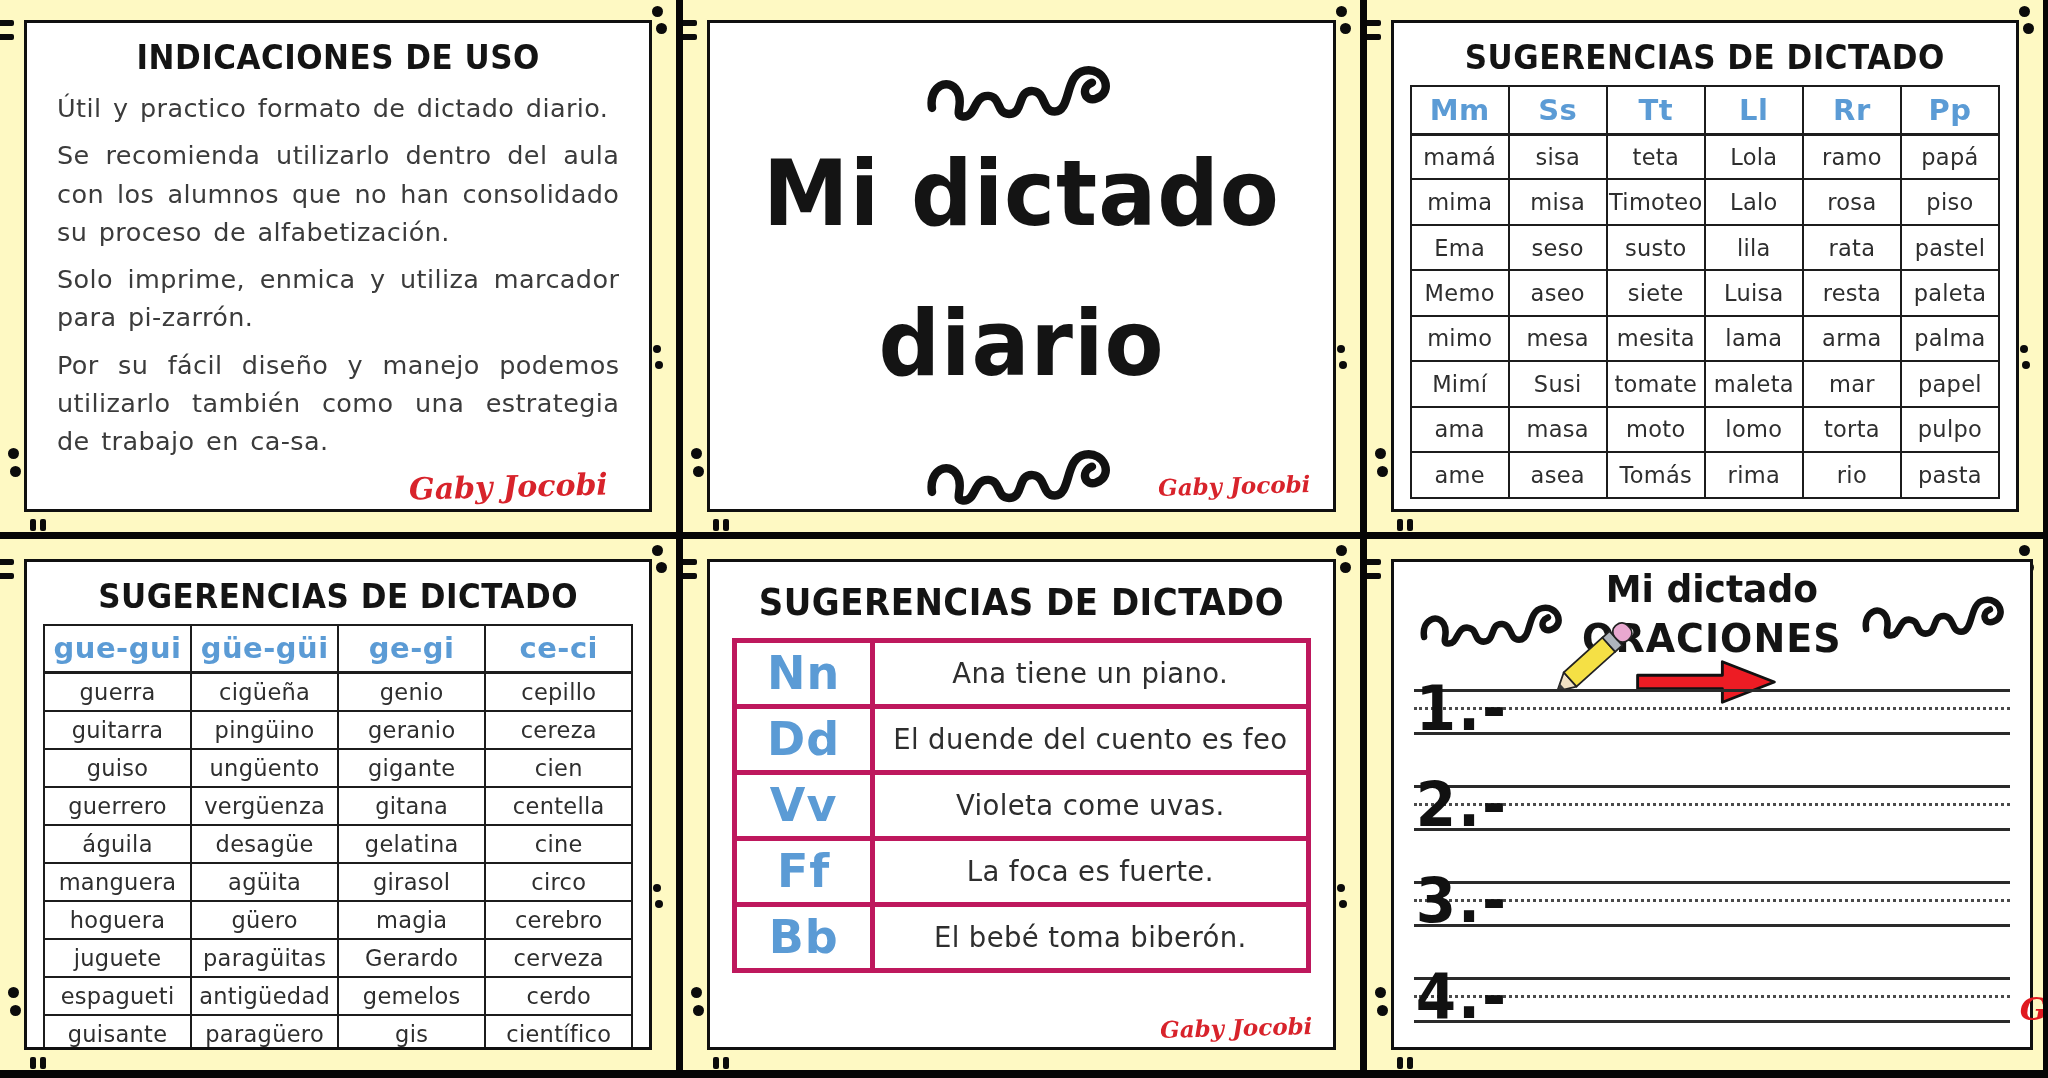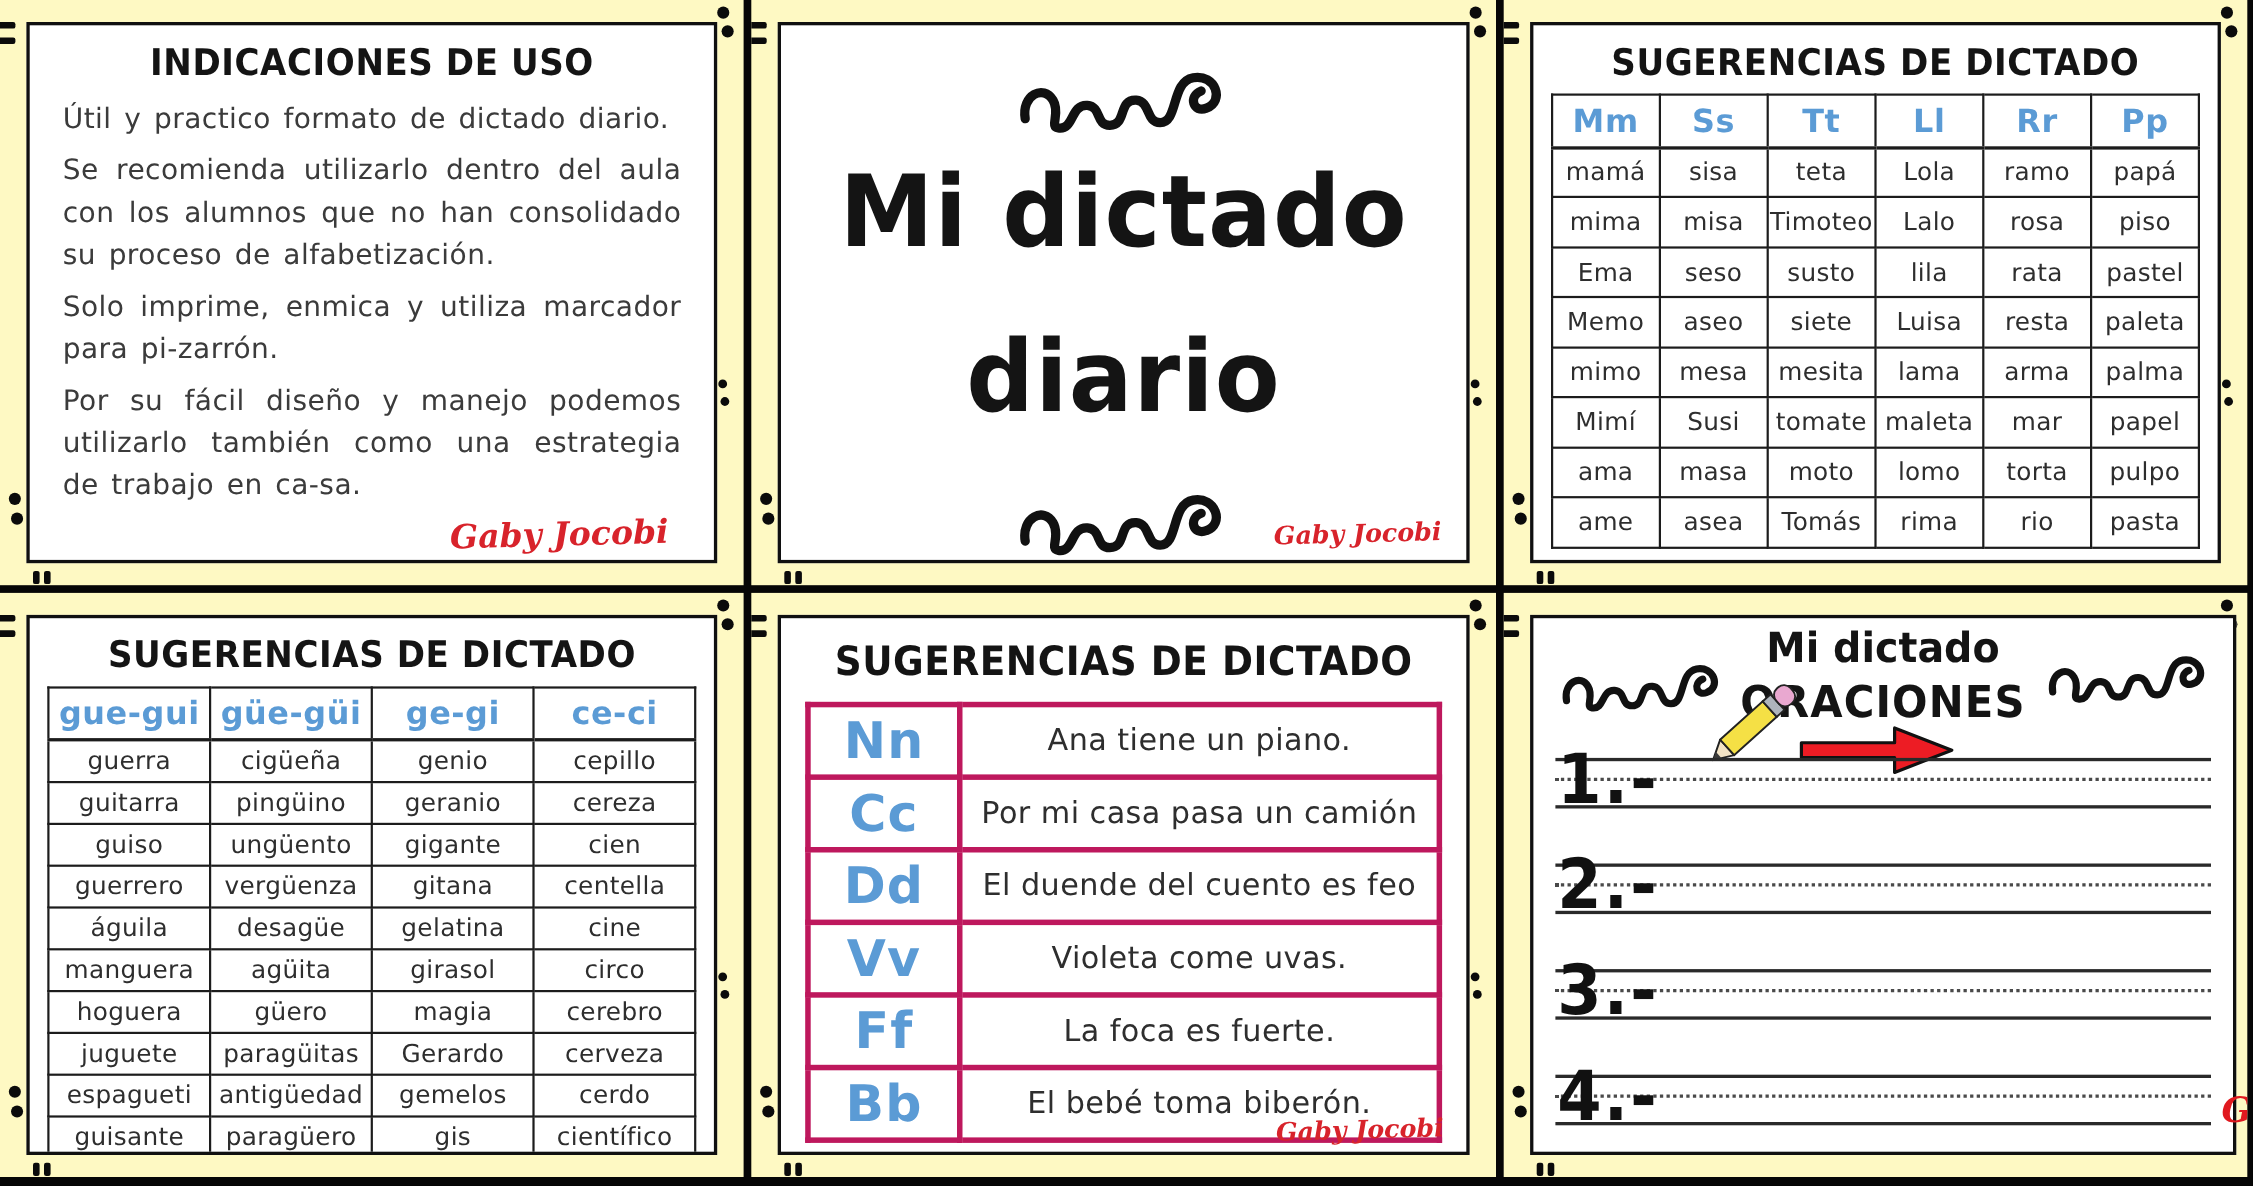--- a/index.html
+++ b/index.html
@@ -395,24 +395,20 @@
     </div>
     <div class="panel">
       <h2 class="card-title">SUGERENCIAS DE DICTADO</h2>
       <table class="sentence-table">
         <tbody>
             <tr>
             <td class="letter-cell">Nn</td>
             <td class="sentence-cell">Ana tiene un piano.</td>
           </tr>
             <tr>
-            <td class="letter-cell">Cc</td>
-            <td class="sentence-cell">Por mi casa pasa un camión</td>
-          </tr>
-            <tr>
             <td class="letter-cell">Dd</td>
             <td class="sentence-cell">El duende del cuento es feo</td>
           </tr>
             <tr>
             <td class="letter-cell">Vv</td>
             <td class="sentence-cell">Violeta come uvas.</td>
           </tr>
             <tr>
             <td class="letter-cell">Ff</td>
             <td class="sentence-cell">La foca es fuerte.</td>

